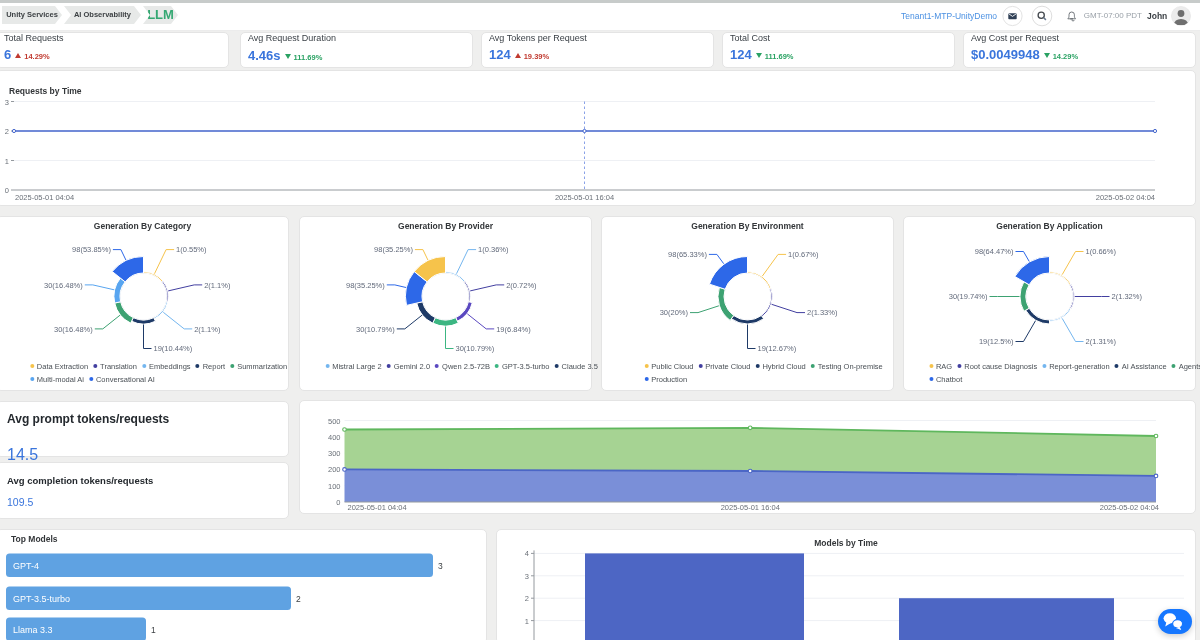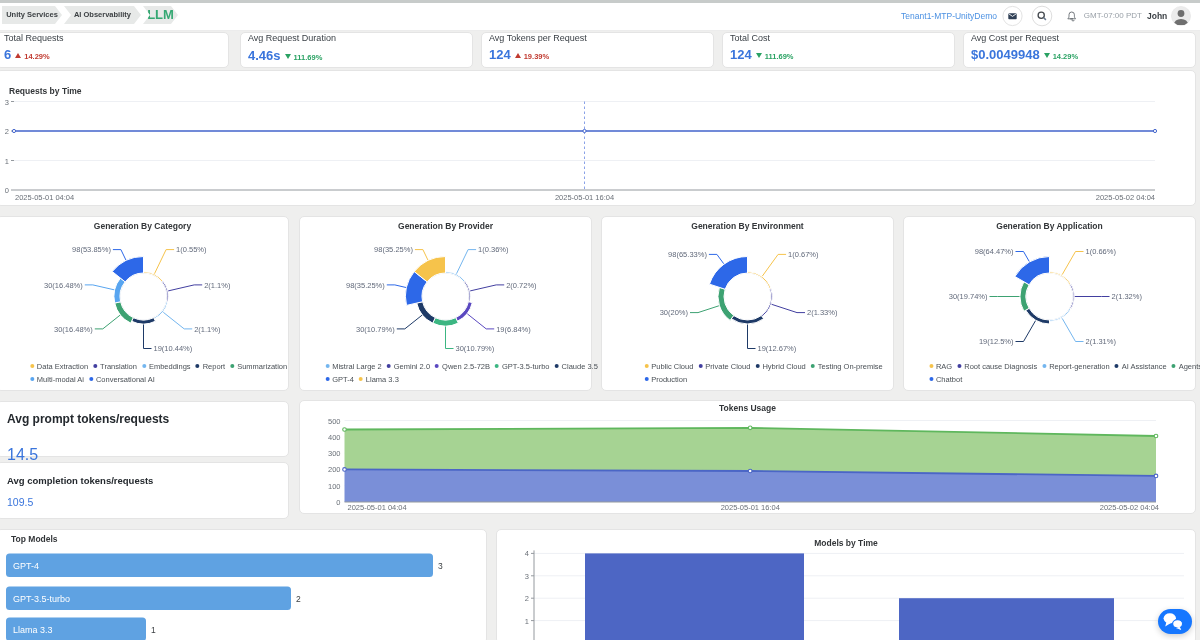--- a/index.html
+++ b/index.html
@@ -139,21 +139,20 @@
       <text x="155.5" y="134.3" font-size="7.5" fill="#61697a" text-anchor="start" font-family="Liberation Sans, sans-serif">30(10.79%)</text>
       <polyline points="122.0,98.2 104.8,111.9 96.8,111.9" fill="none" stroke="#1e3a67" stroke-width="1"></polyline>
       <text x="94.8" y="114.7" font-size="7.5" fill="#61697a" text-anchor="end" font-family="Liberation Sans, sans-serif">30(10.79%)</text>
       <polyline points="106.0,70.5 94.8,67.9 86.8,67.9" fill="none" stroke="#2d68e8" stroke-width="1"></polyline>
       <text x="84.8" y="70.7" font-size="7.5" fill="#61697a" text-anchor="end" font-family="Liberation Sans, sans-serif">98(35.25%)</text>
       <polyline points="127.9,43.0 122.9,32.6 114.9,32.6" fill="none" stroke="#f6c34b" stroke-width="1"></polyline>
       <text x="112.9" y="35.4" font-size="7.5" fill="#61697a" text-anchor="end" font-family="Liberation Sans, sans-serif">98(35.25%)</text>
     </svg>
     <div class="legend" style="top:139.5px">
       <div class="lrow"><span class="litem"><span class="ldot" style="background:#74b6ef"></span>Mistral Large 2</span><span class="litem"><span class="ldot" style="background:#423fa0"></span>Gemini 2.0</span><span class="litem"><span class="ldot" style="background:#5a48c0"></span>Qwen 2.5-72B</span><span class="litem"><span class="ldot" style="background:#3cb682"></span>GPT-3.5-turbo</span><span class="litem"><span class="ldot" style="background:#1e3a67"></span>Claude 3.5</span></div>
-      <div class="lrow"><span class="litem"><span class="ldot" style="background:#2d68e8"></span>GPT-4</span><span class="litem"><span class="ldot" style="background:#f6c34b"></span>Llama 3.3</span></div>
     </div>
   </div>
 <div class="card" style="left:601px;top:216px;width:293px;height:175px">
     <div class="dtitle">Generation By Environment</div>
     <svg width="293" height="175" style="position:absolute;left:0;top:0">
       <circle cx="145.5" cy="79.5" r="23.5" fill="none" stroke="#dde2ea" stroke-width="1"></circle>
       <path d="M145.50 54.70 A24.80 24.80 0 0 1 169.09 71.84 L167.85 72.24 A23.50 23.50 0 0 0 145.50 56.00 Z" fill="#f6c34b" stroke="#ffffff" stroke-width="1"></path>
       <path d="M169.09 71.84 A24.80 24.80 0 0 1 160.08 99.56 L159.31 98.51 A23.50 23.50 0 0 0 167.85 72.24 Z" fill="#423fa0" stroke="#ffffff" stroke-width="1"></path>
       <path d="M161.65 101.74 A27.48 27.48 0 0 1 129.35 101.74 L131.69 98.51 A23.50 23.50 0 0 0 159.31 98.51 Z" fill="#1e3a67" stroke="#ffffff" stroke-width="1"></path>
       <path d="M128.13 103.40 A29.55 29.55 0 0 1 117.40 70.37 L123.15 72.24 A23.50 23.50 0 0 0 131.69 98.51 Z" fill="#3da272" stroke="#ffffff" stroke-width="1"></path>
@@ -204,21 +203,20 @@
   </div>
 <div class="card" style="left:-4px;top:401px;width:293px;height:56px">
     <div style="position:absolute;left:10px;top:10px;font-size:12px;font-weight:bold;color:#24292e">Avg prompt tokens/requests</div>
     <div style="position:absolute;left:10px;top:44px;font-size:16px;color:#3a75dc">14.5</div>
   </div>
 <div class="card" style="left:-4px;top:462px;width:293px;height:57px">
     <div style="position:absolute;left:10px;top:12px;font-size:9.5px;font-weight:bold;color:#24292e">Avg completion tokens/requests</div>
     <div style="position:absolute;left:10px;top:33px;font-size:10.5px;color:#3a75dc">109.5</div>
   </div>
 <div class="card" style="left:299px;top:400px;width:897px;height:114px">
-    <div class="dtitle" style="top:2px">Tokens Usage</div>
     <svg width="897" height="114" style="position:absolute;left:0;top:0">
       <line x1="44.5" y1="84.7" x2="856" y2="84.7" stroke="#eef0f4" stroke-width="1"></line>
       <line x1="44.5" y1="68.4" x2="856" y2="68.4" stroke="#eef0f4" stroke-width="1"></line>
       <line x1="44.5" y1="52.1" x2="856" y2="52.1" stroke="#eef0f4" stroke-width="1"></line>
       <line x1="44.5" y1="35.8" x2="856" y2="35.8" stroke="#eef0f4" stroke-width="1"></line>
       <line x1="44.5" y1="19.5" x2="856" y2="19.5" stroke="#eef0f4" stroke-width="1"></line>
       <polygon points="44.5,28.5 450.2,26.8 856.0,35.0 856.0,74.9 450.2,70.0 44.5,68.4" fill="#a6d393" fill-opacity="1"></polygon>
       <polygon points="44.5,68.4 450.2,70.0 856.0,74.9 856,101 44.5,101" fill="#7a8fd8" fill-opacity="1"></polygon>
       <polyline points="44.5,28.5 450.2,26.8 856.0,35.0" fill="none" stroke="#5fb75d" stroke-width="1.8"></polyline>
       <polyline points="44.5,68.4 450.2,70.0 856.0,74.9" fill="none" stroke="#4b66c6" stroke-width="1.8"></polyline>

